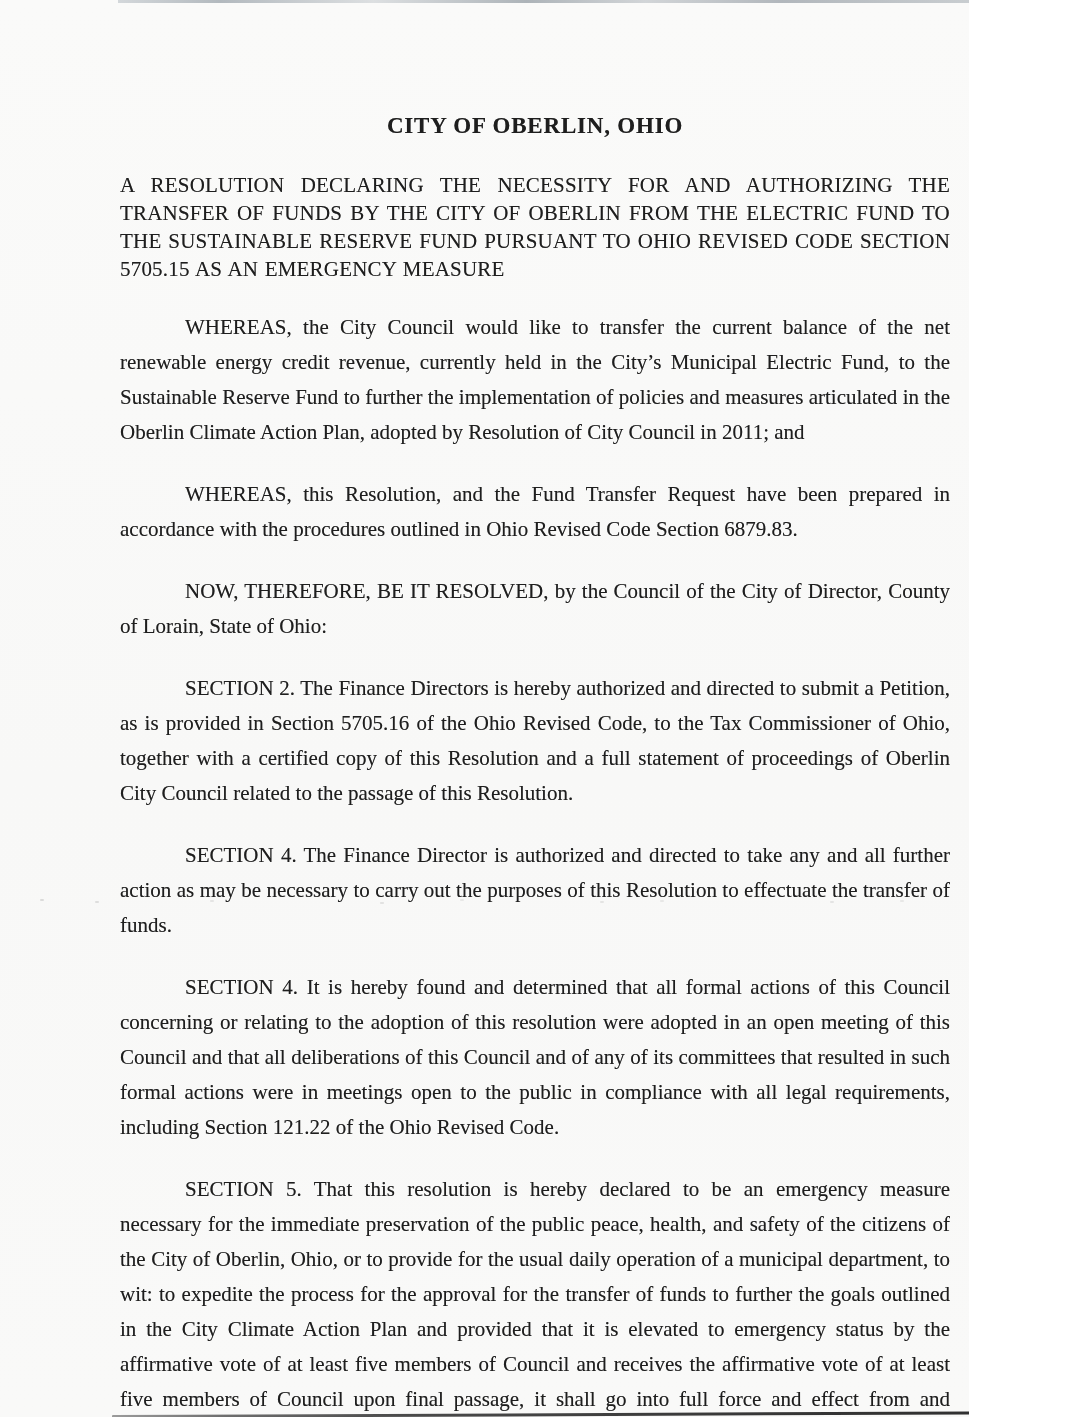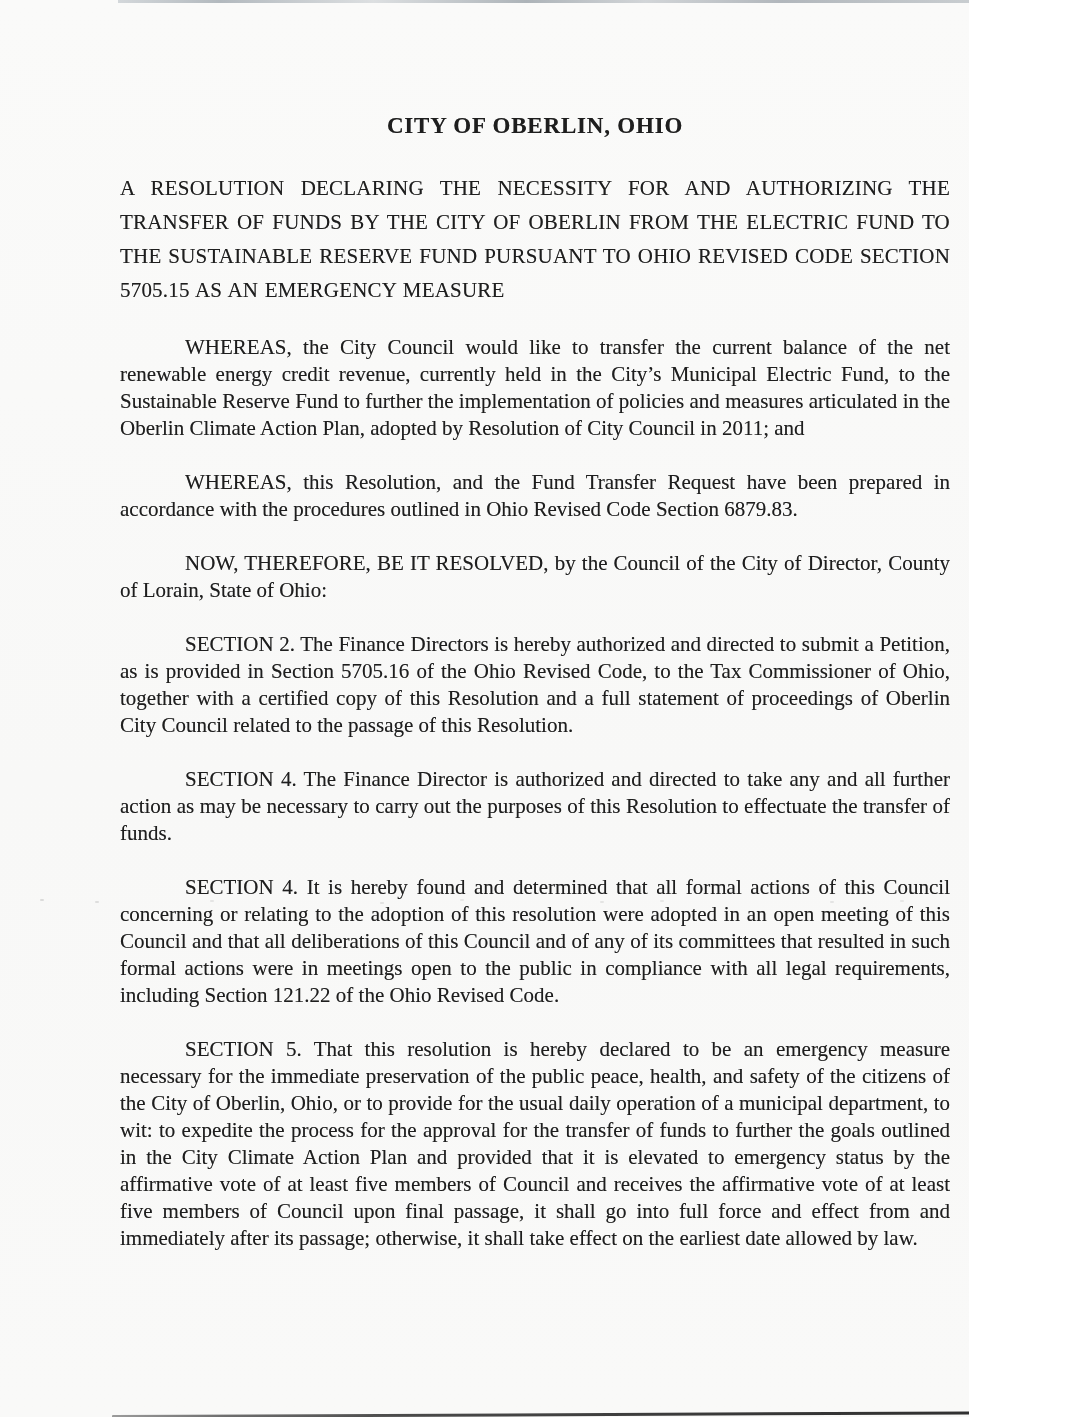--- a/index.html
+++ b/index.html
@@ -86,31 +86,31 @@
     font-size: 23px;
     line-height: 27px;
     font-weight: normal;
     letter-spacing: 0.5px;
     text-shadow: 0 0 0.5px rgba(30,30,30,0.45);
   }
   .caption {
     margin-top: 32px;
     text-align: justify;
     font-size: 21px;
-    line-height: 34px;
+    line-height: 28px;
     letter-spacing: 0.2px;
     word-spacing: 1px;
     text-shadow: 0 0 0.5px rgba(30,30,30,0.45);
   }
   .para {
     margin: 27px 0 0 0;
     text-align: justify;
     text-indent: 65px;
     font-size: 21px;
-    line-height: 27px;
+    line-height: 35px;
     text-shadow: 0 0 0.5px rgba(30,30,30,0.45);
   }
 </style>
 </head>
 <body>
 
 <div class="page">
 
   <div class="scan-edge-top"></div>
 

